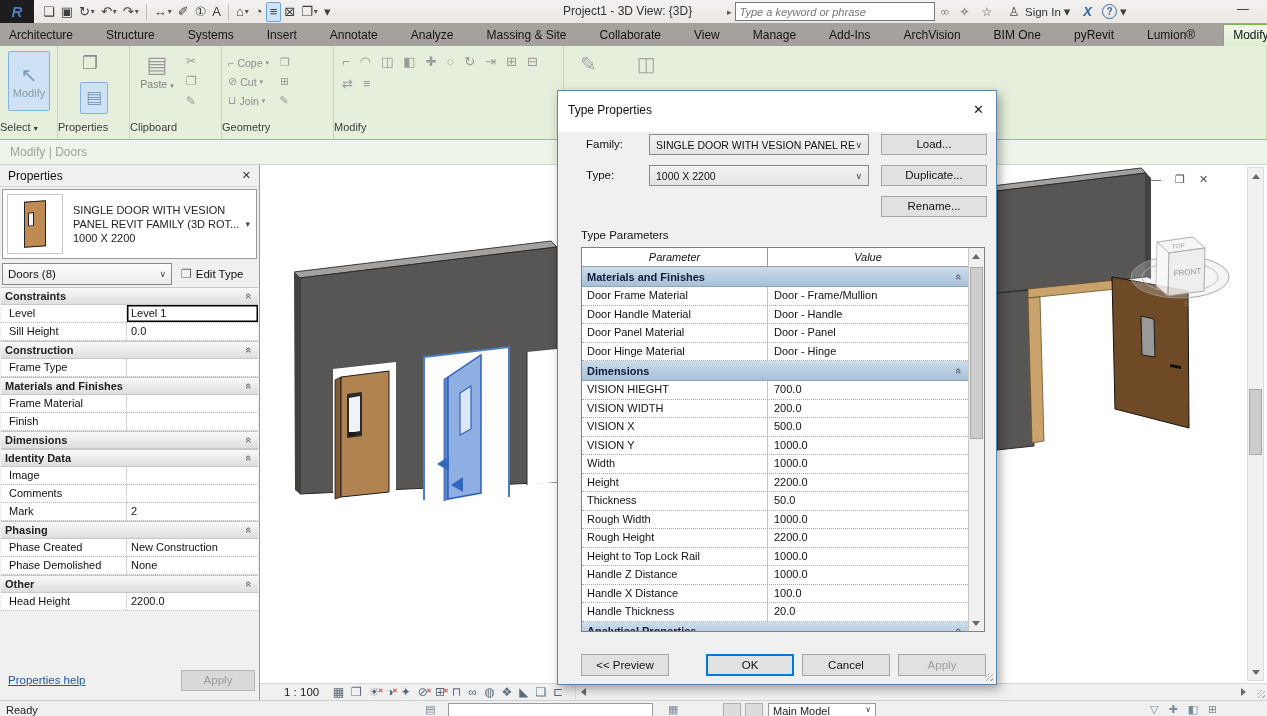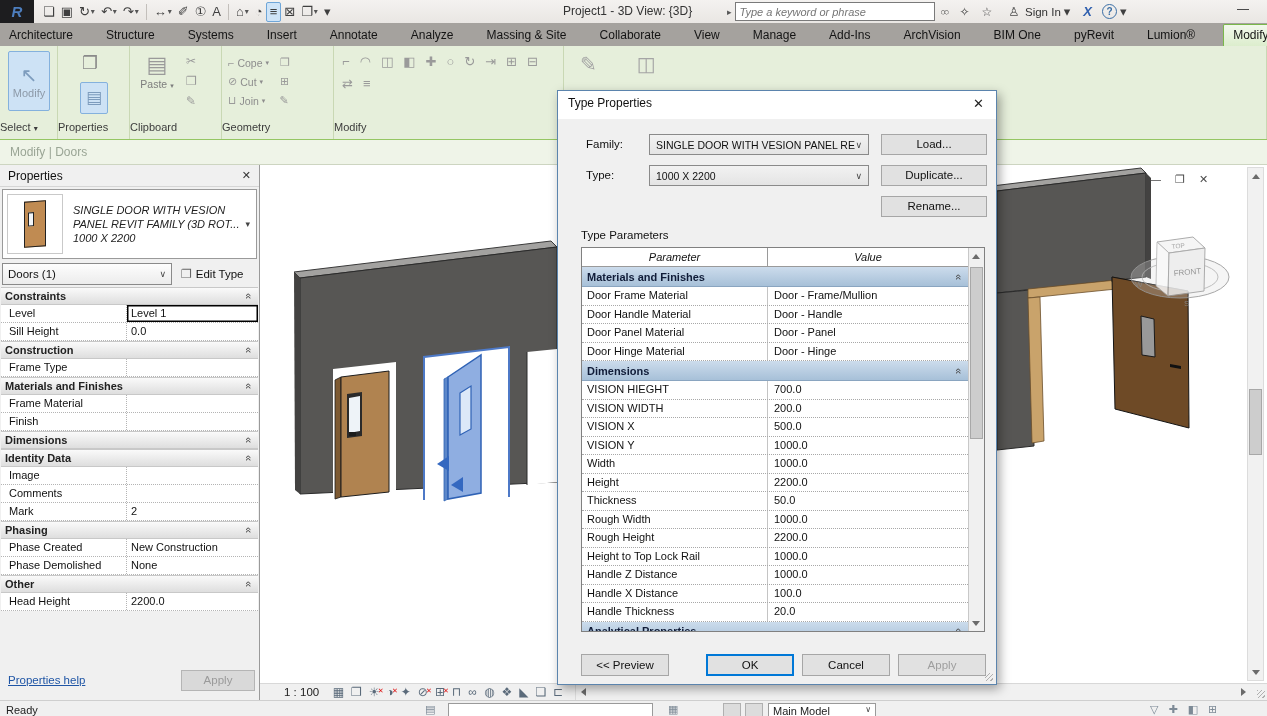--- a/index.html
+++ b/index.html
@@ -61,21 +61,21 @@
 
   
   #optionsbar{position:absolute;left:0;top:140px;width:1267px;height:25px;background:#eff4e8;border-bottom:1px solid #cdd5c1;}
   #optionsbar span{position:absolute;left:10px;top:5px;font-size:12px;color:#9aa595;}
 
   
   #palette{position:absolute;left:0;top:165px;width:260px;height:535px;background:#f0f0f0;border-right:1px solid #9a9a9a;}
   #palhdr{height:22px;display:flex;align-items:center;justify-content:space-between;padding:0 8px;border-bottom:1px solid #d5d5d5;}
   #palhdr .t{font-size:12px;color:#111;}
   #palhdr .x{font-size:11px;color:#333;}
-  #typesel{position:absolute;left:2px;top:24px;width:255px;height:70px;background:#fff;border:1px solid #9a9a9a;display:flex;align-items:center;font-style:italic;}
+  #typesel{position:absolute;left:2px;top:24px;width:255px;height:70px;background:#fff;border:1px solid #9a9a9a;display:flex;align-items:center;}
   #thumb{width:56px;height:60px;margin-left:4px;border:1px solid #c9c9c9;background:#fff;position:relative;overflow:hidden;}
   #thumb .door{position:absolute;left:16px;top:6px;width:22px;height:46px;background:#c08b52;border:1px solid #222;transform:skewY(-4deg);}
   #thumb .door i{position:absolute;left:3px;top:10px;width:6px;height:14px;background:#f2f6fa;border:1px solid #222;display:block;}
   #typesel .tx{flex:1;font-size:11px;color:#222;line-height:14px;padding:0 4px 0 10px;}
   #typesel .dd{font-size:9px;color:#444;margin-right:6px;}
   #selrow{position:absolute;left:2px;top:98px;width:255px;height:22px;display:flex;}
   #doorsel{width:170px;height:22px;background:linear-gradient(#fdfdfd,#ececec);border:1px solid #8a8a8a;font-size:11.5px;color:#111;display:flex;align-items:center;justify-content:space-between;padding:0 5px;}
   #doorsel .dd{font-size:9px;color:#444;}
   #edittype{flex:1;margin-left:5px;display:flex;align-items:center;gap:4px;font-size:11.5px;color:#111;padding:0 3px;border:1px solid transparent;}
   #edittype .gi{font-size:12px;color:#666;}
@@ -115,21 +115,21 @@
   #statusbar{position:absolute;left:0;top:700px;width:1267px;height:16px;background:#f0f0f0;border-top:1px solid #cfcfcf;overflow:hidden;}
   #statusbar .ready{position:absolute;left:6px;top:3px;font-size:11px;color:#222;}
   .sico{position:absolute;top:2px;font-size:11px;color:#7d8a96;}
   #wsbox{position:absolute;left:448px;top:2px;width:205px;height:18px;border:1px solid #9a9a9a;background:#fff;}
   .sqbtn{position:absolute;top:2px;width:18px;height:16px;background:#dcdcdc;border:1px solid #b0b0b0;}
   #mmbox{position:absolute;left:768px;top:2px;width:108px;height:18px;border:1px solid #9a9a9a;background:#fff;font-size:11px;color:#222;padding:1px 4px;display:flex;justify-content:space-between;align-items:flex-start;}
   #mmbox .dd{font-size:8px;color:#444;}
 
   
   #dialog{position:absolute;left:557px;top:90px;width:440px;height:595px;background:#f0f0f0;border:1px solid #5b84ad;box-shadow:3px 4px 10px rgba(0,0,0,.35);z-index:20;}
-  #dlgtitle{height:28px;background:#fff;display:flex;align-items:center;justify-content:space-between;padding:0 12px 4px 10px;}
+  #dlgtitle{height:41px;background:#fff;display:flex;align-items:center;justify-content:space-between;padding:0 12px 4px 10px;}
   #dlgtitle .t{font-size:12px;color:#111;}
   #dlgtitle .x{font-size:13px;color:#222;}
   .dlbl{position:absolute;font-size:11.5px;color:#111;}
   .dcombo{position:absolute;height:21px;background:linear-gradient(#f2f2f2,#e4e4e4);border:1px solid #8a8a8a;font-size:10.5px;color:#111;display:flex;align-items:center;justify-content:space-between;padding:0 6px;}
   .dcombo .dd{font-size:9px;color:#444;}
   .dbtn{position:absolute;width:106px;height:21px;background:#e1e1e1;border:1px solid #a6a6a6;font-size:11.5px;color:#111;text-align:center;line-height:19px;}
   #tplabel{position:absolute;left:23px;top:138px;font-size:11.5px;color:#111;}
   #ttable{position:absolute;left:23px;top:156px;width:404px;height:385px;border:1px solid #808080;background:#fff;overflow:hidden;}
   #thead{height:19px;display:flex;border-bottom:1px solid #9a9a9a;margin-right:16px;font-style:italic;}
   #thead div{font-size:11px;color:#111;text-align:center;line-height:18px;}
@@ -306,21 +306,21 @@
           </div>
         </div>
       <div class="tx">
         <div style="max-height:28px;overflow:hidden;">SINGLE DOOR WITH VESION PANEL REVIT FAMILY (3D ROT...</div>
         <div>1000 X 2200</div>
       </div>
       <span class="dd">▾</span>
     </div>
     <div id="selrow">
       <div id="doorsel">
-        <span>Doors (1)</span>
+        <span>Doors (8)</span>
         <span class="dd">∨</span>
       </div>
       <div id="edittype">
         <span class="gi">❐</span>
         <span>Edit Type</span>
       </div>
     </div>
     <div id="palgrid">
         <div class="pgroup">
           <span>Constraints</span>

